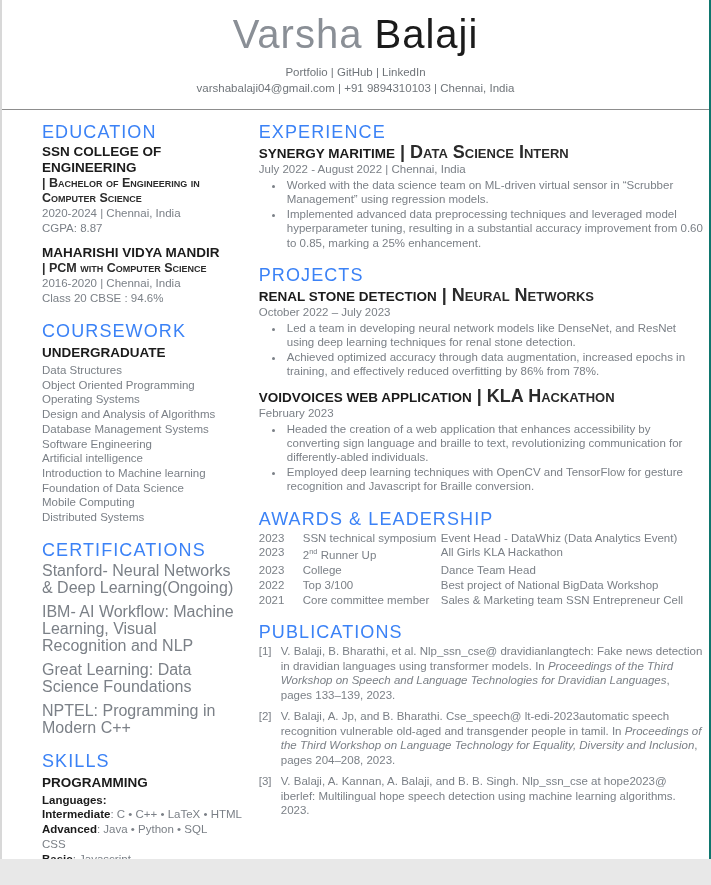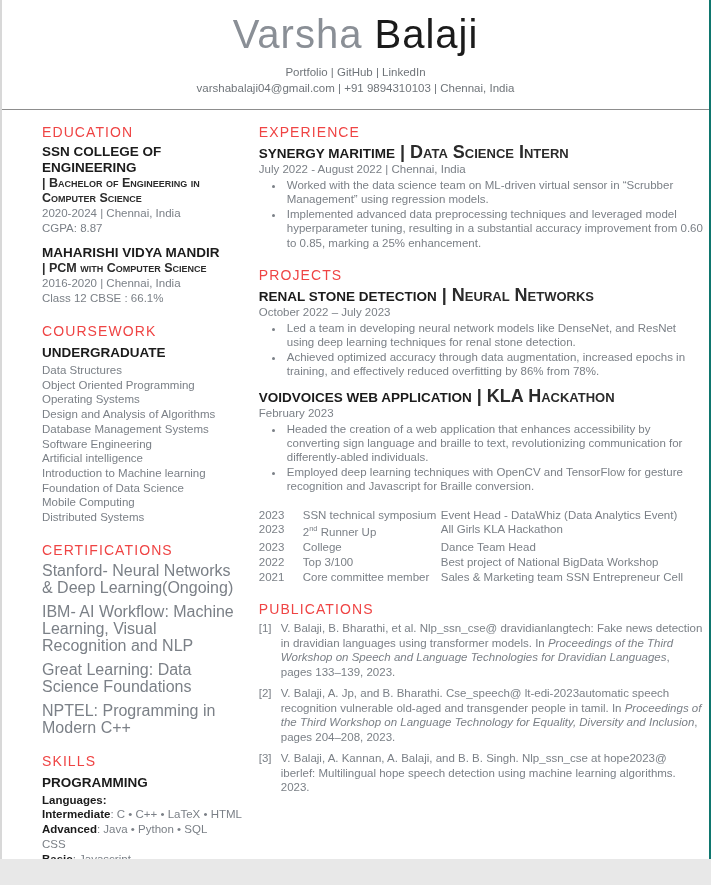--- a/index.html
+++ b/index.html
@@ -31,21 +31,21 @@
     font-size:11.5px; color:#6f7479; line-height:15px;
   }
   .rule { height:1px; background:#8d8d8d; margin-top:7px; }
 
   
   .columns { display:flex; padding-top:11px; }
   .col-left  { width:250px; padding-left:40px; padding-right:8px; }
   .col-right { width:461px; padding-left:8px; padding-right:6px; }
 
   .sec-title {
-    font-size:14px; font-weight:300; color:#ef4444;
+    font-size:18px; font-weight:300; color:#3b82f6;
     letter-spacing:1.1px; line-height:22px;
     margin-bottom:1px;
   }
   .sec { margin-bottom:14px; }
 
   
   .org { font-size:13.5px; font-weight:700; color:#1b1b1b; line-height:16px; }
   .degree {
     font-size:12.5px; color:#2b2b2b; line-height:15px;
     font-variant:small-caps; font-weight:600;
@@ -130,21 +130,21 @@
             <div class="edu-block">
               <div class="org">SSN COLLEGE OF ENGINEERING</div>
               <div class="degree">| Bachelor of Engineering in Computer Science</div>
               <div class="meta">2020-2024 | Chennai, India</div>
               <div class="meta">CGPA: 8.87</div>
             </div>
             <div class="edu-block">
               <div class="org">MAHARISHI VIDYA MANDIR</div>
               <div class="degree">| PCM with Computer Science</div>
               <div class="meta">2016-2020 | Chennai, India</div>
-              <div class="meta">Class 12 CBSE : 66.1%</div>
+              <div class="meta">Class 20 CBSE : 94.6%</div>
             </div>
           </div>
       </div>
 
       <div class="sec">
         <div class="sec-title">COURSEWORK</div>
         <div class="sub-head">UNDERGRADUATE</div>
         <div id="course-list">
             <div class="course">Data Structures</div>
             <div class="course">Object Oriented Programming</div>
@@ -220,20 +220,21 @@
               <div class="entry-date">February 2023</div>
               <ul class="bullets">
                 <li>Headed the creation of a web application that enhances accessibility by converting sign language and braille to text, revolutionizing communication for differently-abled individuals.</li>
                 <li>Employed deep learning techniques with OpenCV and TensorFlow for gesture recognition and Javascript for Braille conversion.</li>
               </ul>
             </div>
           </div>
       </div>
 
       <div class="sec">
+        <div class="sec-title">AWARDS &amp; LEADERSHIP</div>
         <table class="awards">
           <tbody id="awards-body">
               <tr>
                 <td class="yr">2023</td>
                 <td class="what">SSN technical symposium</td>
                 <td class="detail">Event Head - DataWhiz (Data Analytics Event)</td>
               </tr>
               <tr>
                 <td class="yr">2023</td>
                 <td class="what">2<sup>nd</sup> Runner Up</td>

